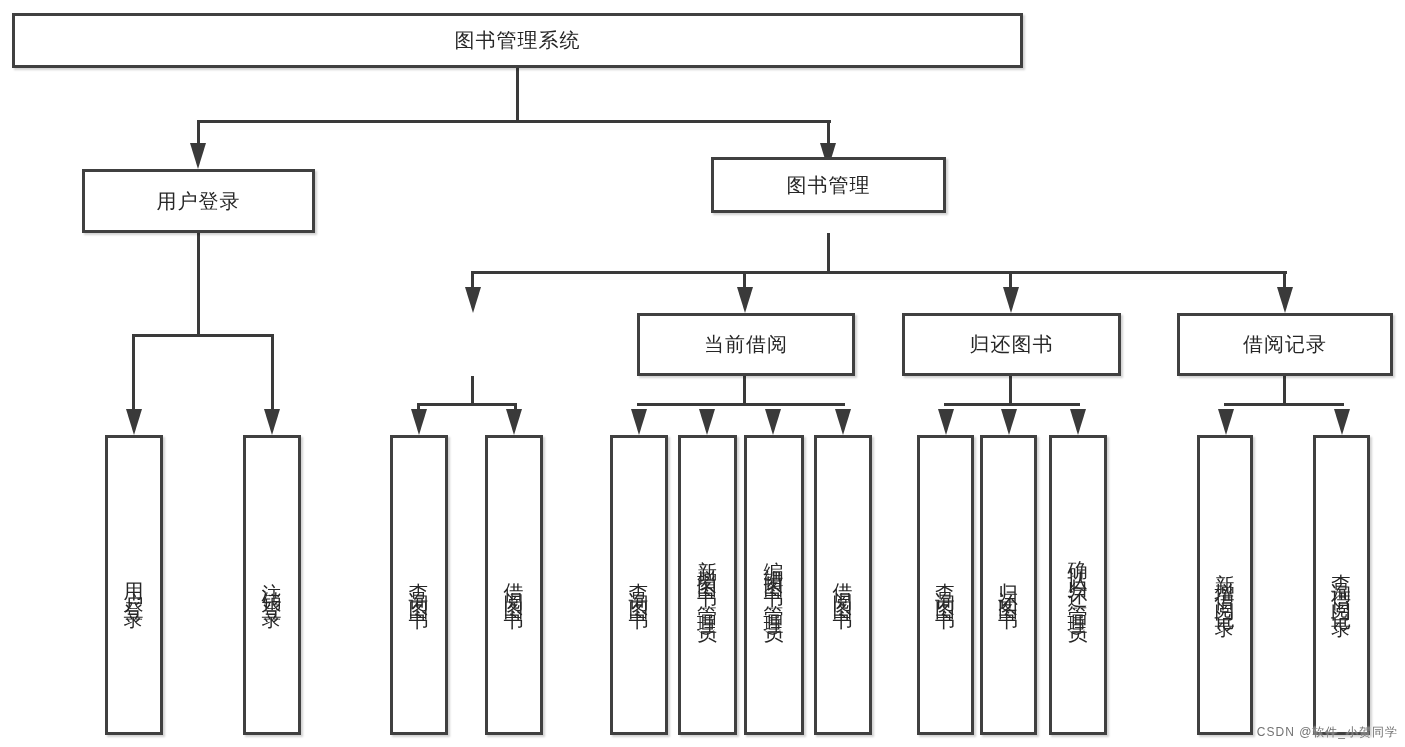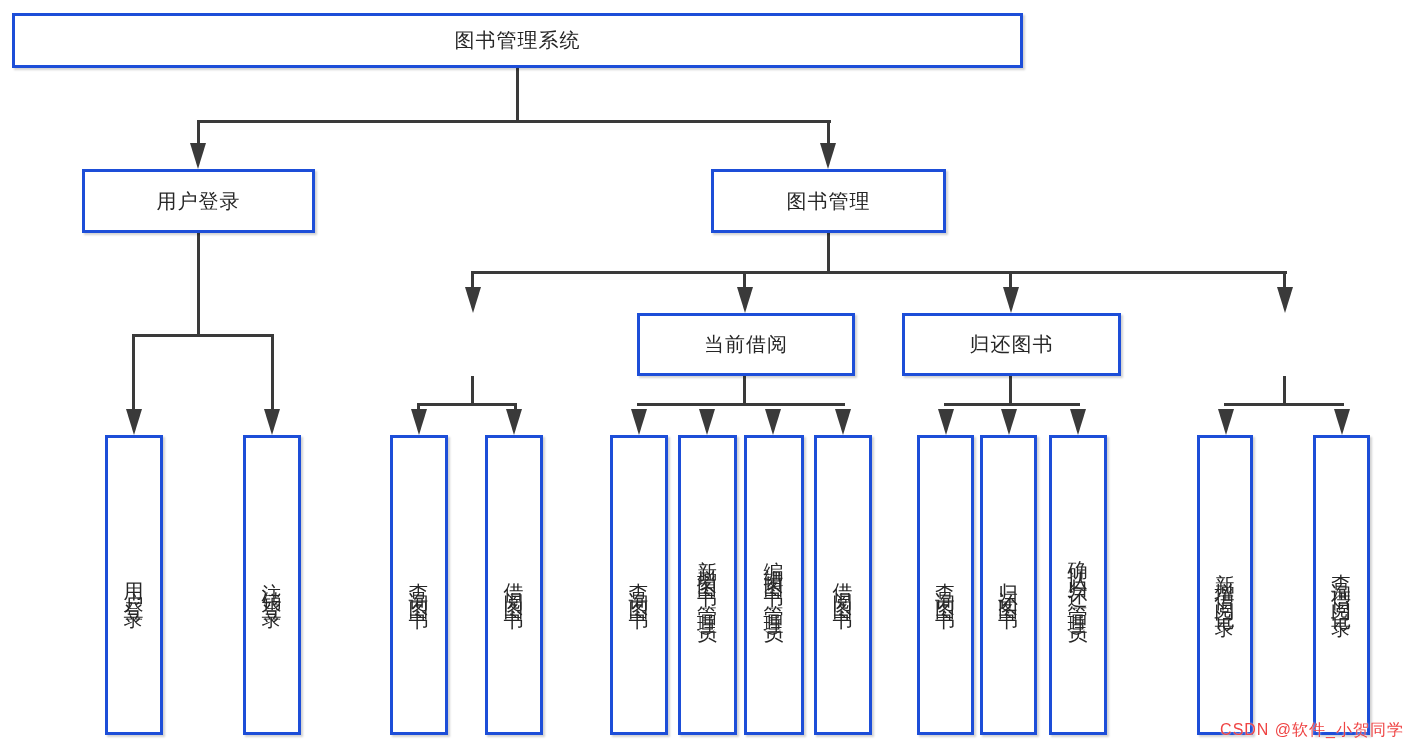--- a/index.html
+++ b/index.html
@@ -2,40 +2,40 @@
 <html><head>
 <meta charset="utf-8">
 <style>
   html, body { margin:0; padding:0; background:#ffffff; }
   .canvas {
     position:relative; width:1405px; height:747px; background:#ffffff;
     font-family:"Liberation Sans","DejaVu Sans",sans-serif; overflow:hidden;
   }
   .box {
     position:absolute; box-sizing:border-box; background:#ffffff;
-    border:3px solid #1d4ed8; color:#262626;
+    border:3px solid #404040; color:#262626;
     display:flex; align-items:center; justify-content:center;
     box-shadow:2px 2px 2px rgba(0,0,0,0.18);
   }
   .hlabel { font-size:20px; letter-spacing:1px; white-space:nowrap; }
   .vtext {
     writing-mode:vertical-rl; text-orientation:mixed;
     font-size:20px; letter-spacing:9px; line-height:1;
   }
   .hline, .vline { position:absolute; background:#3a3a3a; }
   .hline { height:3px; }
   .vline { width:3px; }
   .arrow {
     position:absolute; width:0; height:0;
     border-left:8px solid transparent; border-right:8px solid transparent;
     border-top:26px solid #3a3a3a;
   }
   .watermark {
-    position:absolute; right:1px; bottom:6px;
-    font-size:16px; color:#ef4444; letter-spacing:1px; white-space:nowrap;
+    position:absolute; right:7px; bottom:6px;
+    font-size:12px; color:#737373; letter-spacing:1px; white-space:nowrap;
     text-shadow:0 0 2px #ffffff;
   }
 </style>
 </head>
 <body>
 
 <div class="canvas">
 
   <div class="vline" style="left:516px;top:68px;height:55px"></div>
   <div class="hline" style="left:197px;top:120px;width:634px"></div>
@@ -87,29 +87,32 @@
   <div class="arrow" style="left:1218px;top:409px"></div>
   <div class="arrow" style="left:1334px;top:409px"></div>
 
   <div class="box" style="left:12px;top:13px;width:1011px;height:55px">
     <span class="hlabel">图书管理系统</span>
   </div>
 
   <div class="box" style="left:82px;top:169px;width:233px;height:64px">
     <span class="hlabel">用户登录</span>
   </div>
-  <div class="box" style="left:711px;top:169px;width:235px;height:64px">
+  <div class="box" style="left:711px;top:157px;width:235px;height:56px">
     <span class="hlabel">图书管理</span>
   </div>
 
   <div class="box" style="left:637px;top:313px;width:218px;height:63px">
     <span class="hlabel">当前借阅</span>
   </div>
   <div class="box" style="left:902px;top:313px;width:219px;height:63px">
     <span class="hlabel">归还图书</span>
+  </div>
+  <div class="box" style="left:1177px;top:313px;width:216px;height:63px">
+    <span class="hlabel">借阅记录</span>
   </div>
 
   <div class="box" style="left:105px;top:435px;width:58px;height:300px">
     <span class="vtext">用户登录</span>
   </div>
   <div class="box" style="left:243px;top:435px;width:58px;height:300px">
     <span class="vtext">注销登录</span>
   </div>
 
   <div class="box" style="left:390px;top:435px;width:58px;height:300px">

